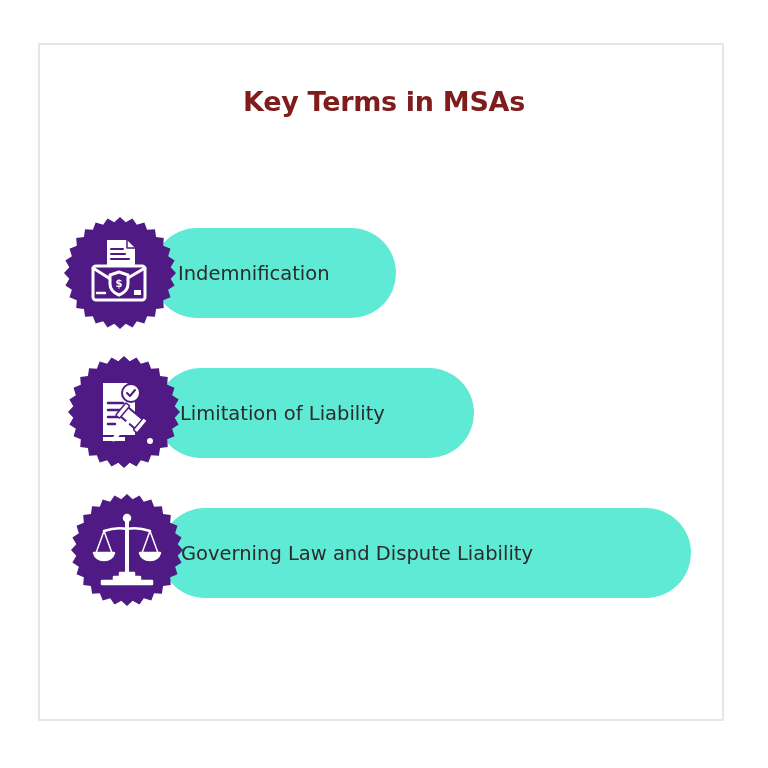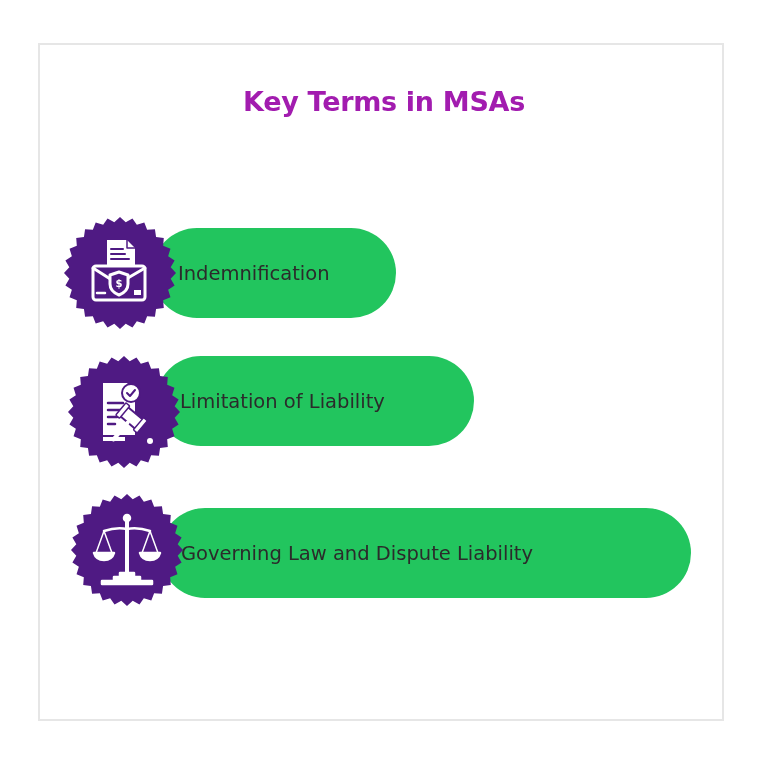--- a/index.html
+++ b/index.html
@@ -1,19 +1,19 @@
 <!DOCTYPE html>
 <html><head>
 <meta charset="utf-8">
 <style>
   html, body { margin: 0; padding: 0; background: #ffffff; }
   body { width: 768px; height: 768px; position: relative; overflow: hidden; font-family: "DejaVu Sans", "Liberation Sans", sans-serif; }
   .card { position: absolute; left: 38px; top: 43px; width: 686px; height: 678px; border: 2px solid #e6e6e6; box-sizing: border-box; background: #ffffff; }
-  .title { position: absolute; left: 0; right: 0; top: 86px; text-align: center; font-size: 27px; font-weight: bold; color: #a21caf; letter-spacing: -0.3px; }
-  .pill { position: absolute; height: 90px; border-radius: 45px; background: #22c55e; display: flex; align-items: center; box-sizing: border-box; }
+  .title { position: absolute; left: 0; right: 0; top: 86px; text-align: center; font-size: 27px; font-weight: bold; color: #7f1d1d; letter-spacing: -0.3px; }
+  .pill { position: absolute; height: 90px; border-radius: 45px; background: #5eead4; display: flex; align-items: center; box-sizing: border-box; }
   .pill-label { font-size: 19.5px; color: #2b2b2b; white-space: nowrap; }
   .badge { position: absolute; width: 114px; height: 114px; }
   .badge svg { width: 100%; height: 100%; display: block; }
 </style>
 </head>
 <body>
 
 <div class="card"></div>
 
 <div class="title">Key Terms in MSAs</div>
@@ -33,21 +33,21 @@
       <rect x="30" y="50" width="52" height="34" rx="3" fill="#4f1a83" stroke="#ffffff"></rect>
       <path d="M30 52 L52 66 L58 66 L82 52"></path>
       <path d="M56 56 l9 3 v9 c0 6 -4 9 -9 11 c-5 -2 -9 -5 -9 -11 v-9 z" fill="#4f1a83"></path>
       <line x1="34" y1="77" x2="42" y2="77" stroke-width="2.5"></line>
       <rect x="71" y="74" width="7" height="5" fill="#ffffff" stroke="none"></rect>
     </g>
     <text x="56" y="71" text-anchor="middle" font-size="10" font-weight="bold" fill="#ffffff" font-family="DejaVu Sans, sans-serif">$</text>
   </svg>
 </div>
 
-<div class="pill" style="left:156px; top:356px; width:318px; padding-left:24px;">
+<div class="pill" style="left:156px; top:368px; width:318px; padding-left:24px;">
   <span class="pill-label">Limitation of Liability</span>
 </div>
 <div class="badge" style="left:67px; top:355px;">
   <svg viewBox="0 0 114 114">
     <polygon class="star" fill="#4f1a83" points="57.00,1.00 62.71,6.32 69.46,2.40 73.84,8.86 81.30,6.55 84.13,13.82 91.92,13.22 93.06,20.94 100.78,22.08 100.18,29.87 107.45,32.70 105.14,40.16 111.60,44.54 107.68,51.29 113.00,57.00 107.68,62.71 111.60,69.46 105.14,73.84 107.45,81.30 100.18,84.13 100.78,91.92 93.06,93.06 91.92,100.78 84.13,100.18 81.30,107.45 73.84,105.14 69.46,111.60 62.71,107.68 57.00,113.00 51.29,107.68 44.54,111.60 40.16,105.14 32.70,107.45 29.87,100.18 22.08,100.78 20.94,93.06 13.22,91.92 13.82,84.13 6.55,81.30 8.86,73.84 2.40,69.46 6.32,62.71 1.00,57.00 6.32,51.29 2.40,44.54 8.86,40.16 6.55,32.70 13.82,29.87 13.22,22.08 20.94,20.94 22.08,13.22 29.87,13.82 32.70,6.55 40.16,8.86 44.54,2.40 51.29,6.32"></polygon>
     <g stroke="#ffffff" stroke-linejoin="round" stroke-linecap="round">
       <path d="M36 28 h24 l8 8 v44 h-32 z" fill="#ffffff" stroke="none"></path>
       <circle cx="64" cy="38" r="9" fill="#ffffff" stroke="#4f1a83" stroke-width="2"></circle>
       <path d="M60 38 l3 3 l5 -6" fill="none" stroke="#4f1a83" stroke-width="2"></path>
       <line x1="41" y1="48" x2="56" y2="48" stroke="#4f1a83" stroke-width="2.5"></line>

